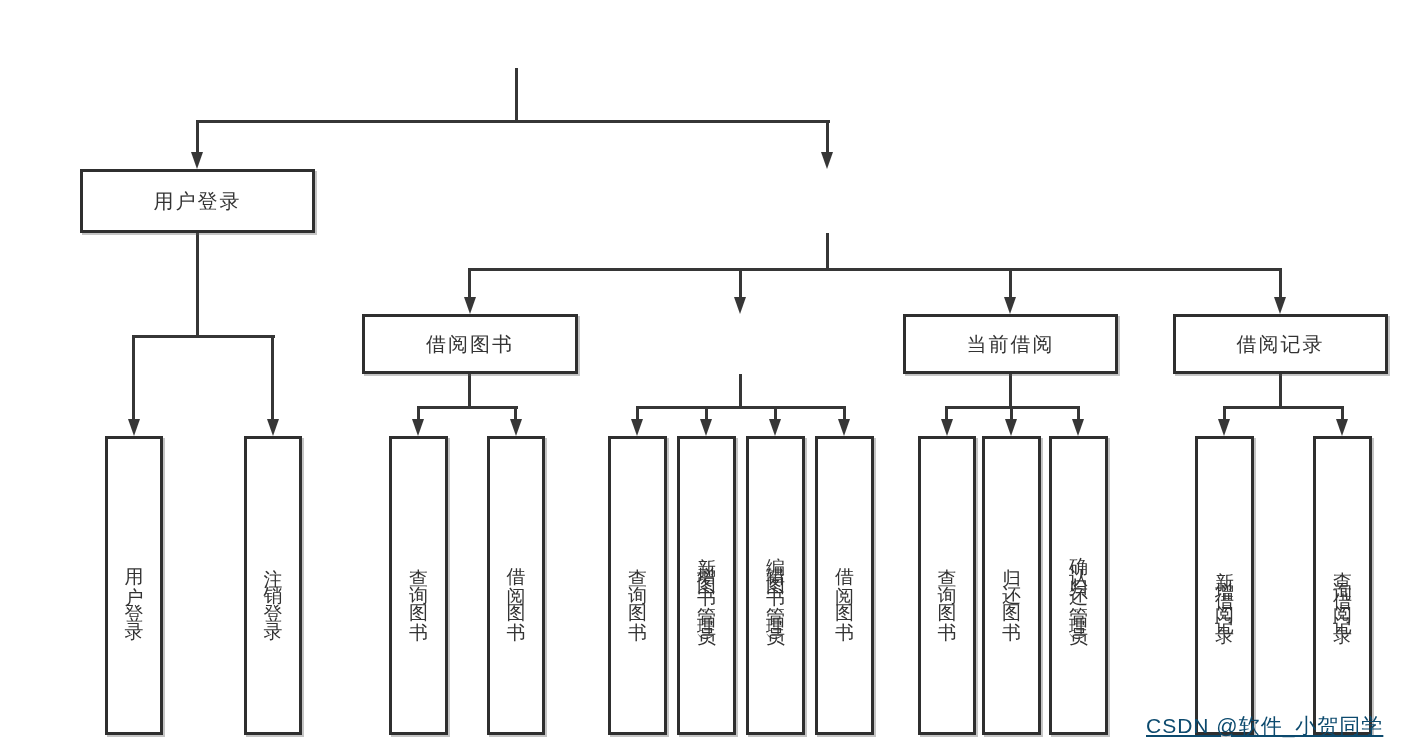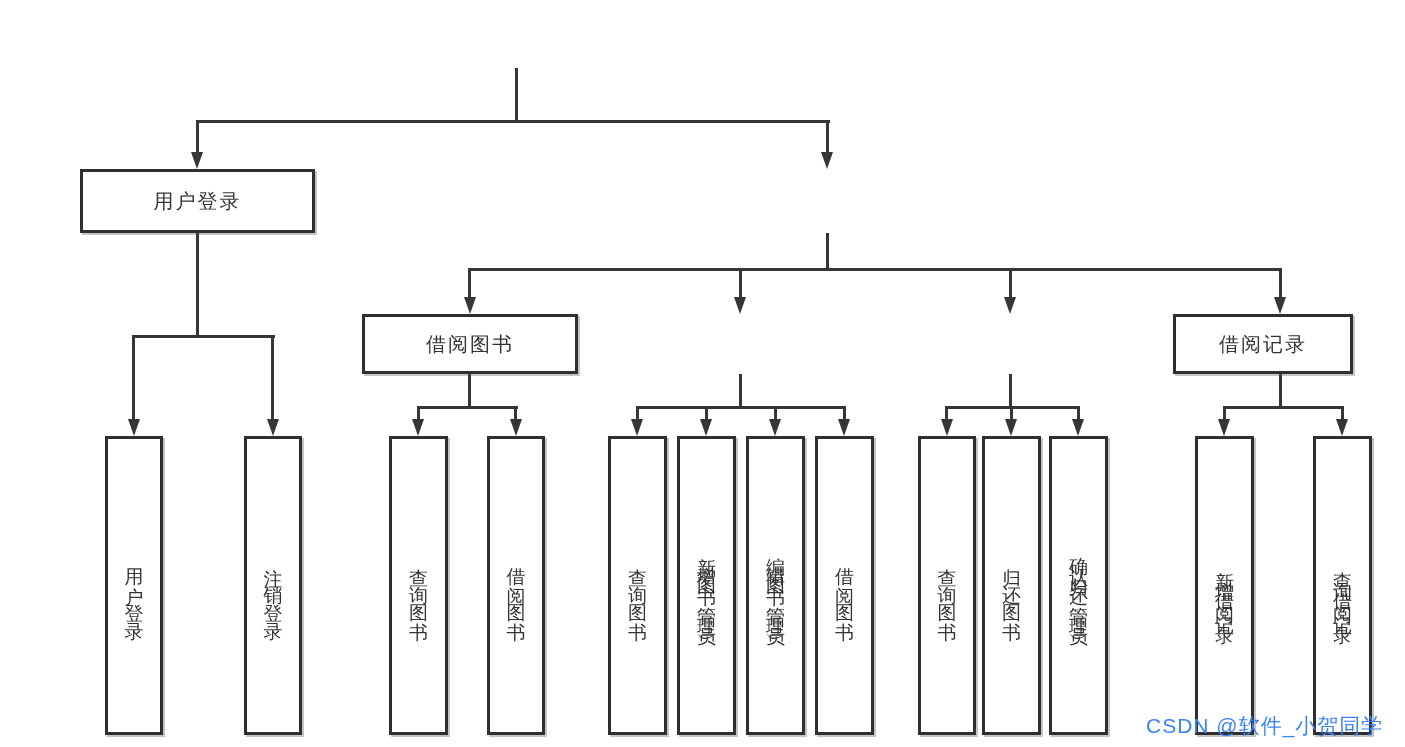--- a/index.html
+++ b/index.html
@@ -59,21 +59,22 @@
   <div class="vl" style="left:468px;top:268px;height:29px"></div>
   <div class="ar" style="left:464px;top:297px"></div>
   <div class="vl" style="left:739px;top:268px;height:29px"></div>
   <div class="ar" style="left:734px;top:297px"></div>
   <div class="vl" style="left:1009px;top:268px;height:29px"></div>
   <div class="ar" style="left:1004px;top:297px"></div>
   <div class="vl" style="left:1279px;top:268px;height:29px"></div>
   <div class="ar" style="left:1274px;top:297px"></div>
 
   <div class="box" style="left:362px;top:314px;width:216px;height:60px">借阅图书</div>
-  <div class="box" style="left:1173px;top:314px;width:180px;height:60px">借阅记录</div>
+  <div class="box" style="left:903px;top:314px;width:215px;height:60px">当前借阅</div>
+  <div class="box" style="left:1173px;top:314px;width:215px;height:60px">借阅记录</div>
 
   <div class="vl" style="left:468px;top:374px;height:32px"></div>
   <div class="hl" style="left:417px;top:406px;width:101px"></div>
   <div class="vl" style="left:417px;top:406px;height:13px"></div>
   <div class="ar" style="left:412px;top:419px"></div>
   <div class="vl" style="left:514px;top:406px;height:13px"></div>
   <div class="ar" style="left:510px;top:419px"></div>
 
   <div class="vl" style="left:739px;top:374px;height:32px"></div>
   <div class="hl" style="left:636px;top:406px;width:210px"></div>
@@ -113,15 +114,15 @@
   <div class="box vbox ls9" style="left:746px;top:436px;width:59px;height:299px">编辑图书（管理员）</div>
   <div class="box vbox" style="left:815px;top:436px;width:59px;height:299px">借阅图书</div>
 
   <div class="box vbox" style="left:918px;top:436px;width:58px;height:299px">查询图书</div>
   <div class="box vbox" style="left:982px;top:436px;width:59px;height:299px">归还图书</div>
   <div class="box vbox ls9" style="left:1049px;top:436px;width:59px;height:299px">确认归还（管理员）</div>
 
   <div class="box vbox ls6" style="left:1195px;top:436px;width:59px;height:299px">新增借阅记录</div>
   <div class="box vbox ls6" style="left:1313px;top:436px;width:59px;height:299px">查询借阅记录</div>
 
-  <div class="watermark" style="color: #3b82f6;">CSDN @软件_小贺同学</div>
+  <div class="watermark" style="color: #0c4a6e; text-decoration: underline;">CSDN @软件_小贺同学</div>
 
 </div>
 
 </body></html>

